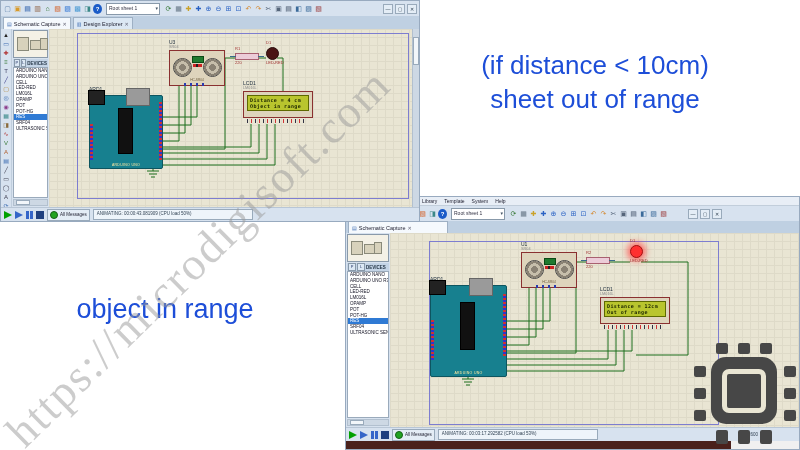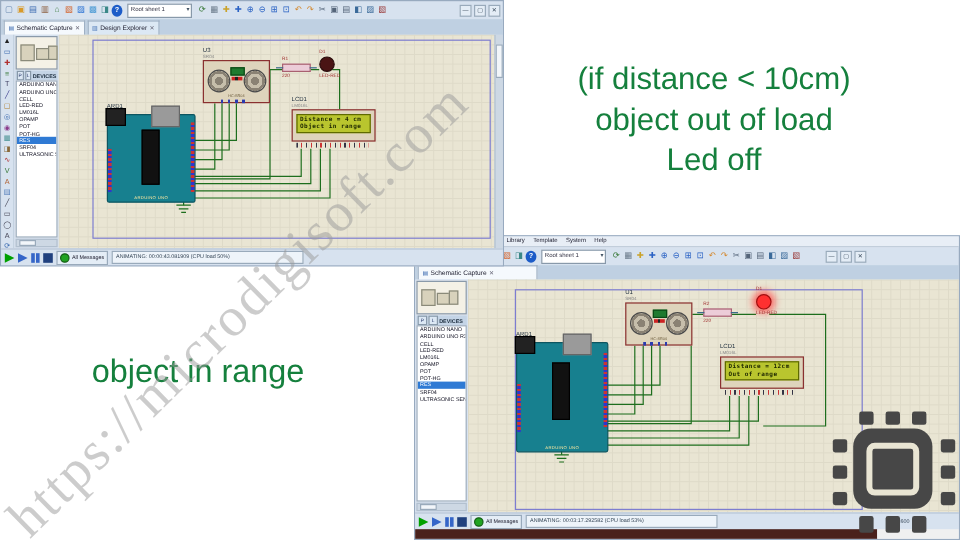--- a/index.html
+++ b/index.html
@@ -5,21 +5,21 @@
   html,body{margin:0;padding:0;background:#fff;}
   #stage{position:relative;width:800px;height:450px;background:#ffffff;overflow:hidden;
          font-family:"Liberation Sans",sans-serif;-webkit-font-smoothing:antialiased;}
 
   
   .watermark{position:absolute;left:14px;top:412px;transform:rotate(-44.5deg);transform-origin:0 50%;
     font-family:"Liberation Serif",serif;font-size:46px;color:#9b9b9b;opacity:.5;white-space:nowrap;
     letter-spacing:2px;z-index:8;pointer-events:none;}
 
   
-  .ann{position:absolute;z-index:3;color:#15803d;text-align:center;font-family:"Liberation Sans",sans-serif;}
+  .ann{position:absolute;z-index:3;color:#1d4ed8;text-align:center;font-family:"Liberation Sans",sans-serif;}
   .annTop{left:415px;top:48px;width:360px;font-size:26px;line-height:34px;}
   .annBottom{left:0px;top:290px;width:330px;font-size:27px;line-height:38px;}
 
   
   .win{position:absolute;background:#d7e2ef;border:1px solid #98aabf;box-sizing:border-box;}
   #winA{left:0;top:0;width:420px;height:222px;z-index:2;}
   #winB{left:345px;top:196px;width:455px;height:254px;z-index:1;}
 
   .toolbar{position:absolute;left:0;right:0;display:flex;align-items:center;gap:1px;padding:1px 2px;box-sizing:border-box;}
   #winA .toolbar{top:0;height:15px;}
@@ -502,22 +502,21 @@
       <span class="msg" data-name="message-indicator">
         <i class="msgdot" data-name="message-status-icon"></i>
         <span class="msgtxt" data-name="message-text">All Messages</span>
       </span>
       <span class="anim" data-name="animating-status">ANIMATING: 00:00:43.081909 (CPU load 50%)</span>
     </div>
   </section>
 
   <div class="ann annTop" data-name="annotation-top">
       <div data-name="annotation-line">(if distance &lt; 10cm)</div>
-      <div data-name="annotation-line">object out of load</div>
-      <div data-name="annotation-line">Led off</div>
+      <div data-name="annotation-line">sheet out of range</div>
     </div>
   <div class="ann annBottom" data-name="annotation-bottom">
       <div data-name="annotation-line">object in range</div>
     </div>
 
   <div class="watermark" data-name="watermark">https://microdigisoft.com</div>
 
   <div class="chip" data-name="cpu-chip-icon">
     <div class="cpin" style="left:26px;top:3px;width:12px;height:11px" data-name="chip-pin"></div>
     <div class="cpin" style="left:48px;top:3px;width:12px;height:11px" data-name="chip-pin"></div>

